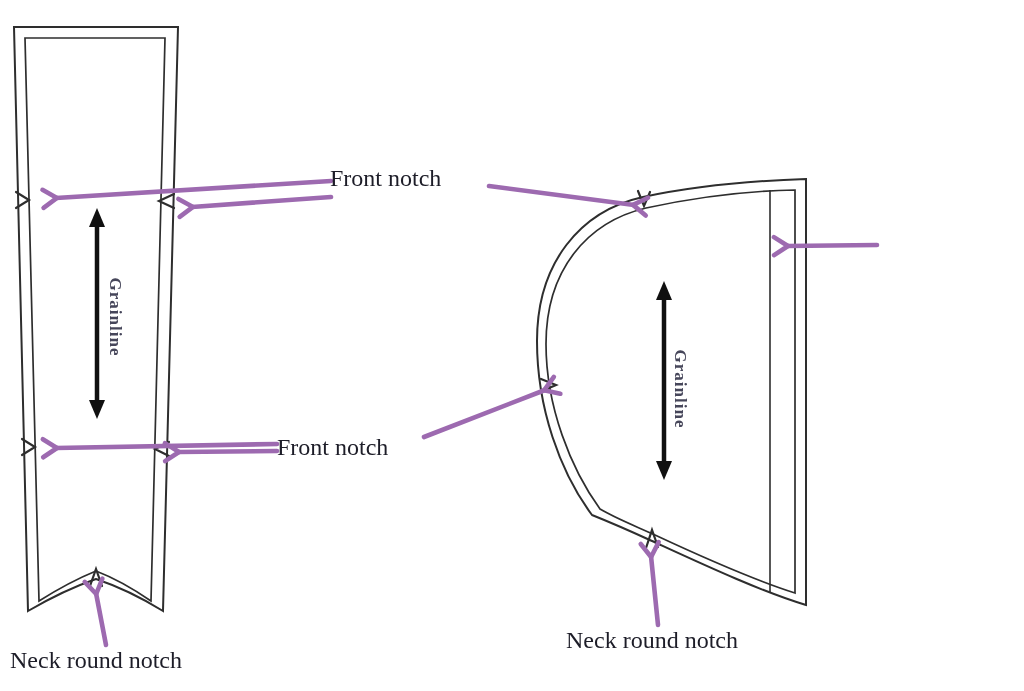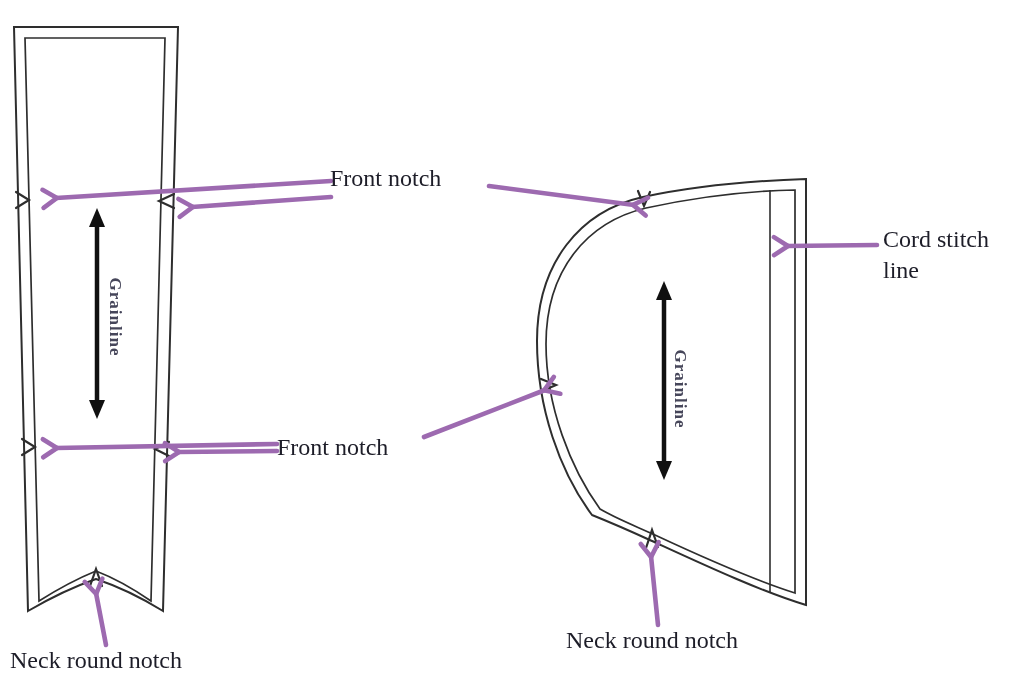--- a/index.html
+++ b/index.html
@@ -93,18 +93,17 @@
       <line class="leader" x1="877" y1="245" x2="787" y2="246" marker-end="url(#ah)"></line>
       <line class="leader" x1="106" y1="645" x2="96" y2="593" marker-end="url(#ah)"></line>
       <line class="leader" x1="658" y1="625" x2="651" y2="556" marker-end="url(#ah)"></line>
     </g>
   </svg>
 
   <div class="label" style="left:330px;top:163px;">Front notch</div>
 
   <div class="label" style="left:277px;top:432px;">Front notch</div>
 
-  <div class="label wrap" style="left:883px;top:224px;width:140px;">Cord stitch line</div>
 
   <div class="label" style="left:10px;top:645px;">Neck round notch</div>
 
   <div class="label" style="left:566px;top:625px;">Neck round notch</div>
 </div>
 
 </body></html>

